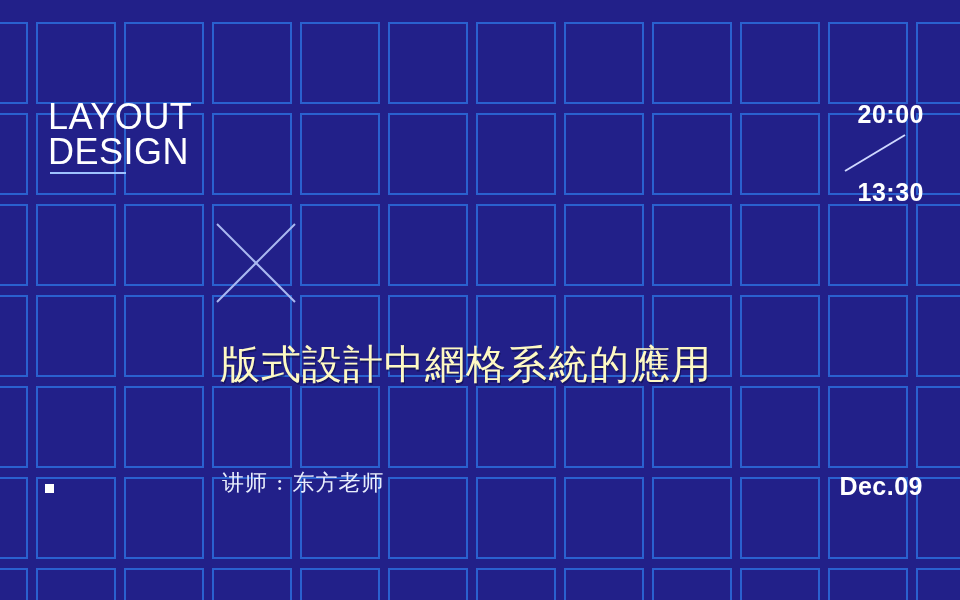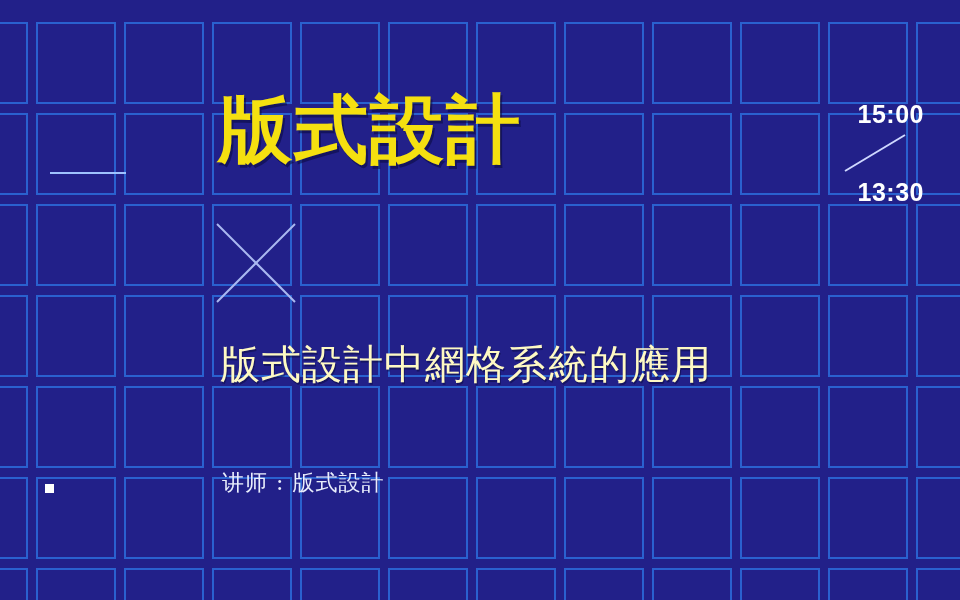--- a/index.html
+++ b/index.html
@@ -212,39 +212,41 @@
       <div class="grid-cell" style="left: 916px; top: 568px; width: 80px; height: 82px; border-color: rgb(42, 97, 207);"></div>
       <div class="grid-cell" style="left: -52px; top: 22px; width: 80px; height: 82px; border-color: rgb(42, 97, 207);"></div>
       <div class="grid-cell" style="left: -52px; top: 113px; width: 80px; height: 82px; border-color: rgb(42, 97, 207);"></div>
       <div class="grid-cell" style="left: -52px; top: 204px; width: 80px; height: 82px; border-color: rgb(42, 97, 207);"></div>
       <div class="grid-cell" style="left: -52px; top: 295px; width: 80px; height: 82px; border-color: rgb(42, 97, 207);"></div>
       <div class="grid-cell" style="left: -52px; top: 386px; width: 80px; height: 82px; border-color: rgb(42, 97, 207);"></div>
       <div class="grid-cell" style="left: -52px; top: 477px; width: 80px; height: 82px; border-color: rgb(42, 97, 207);"></div>
       <div class="grid-cell" style="left: -52px; top: 568px; width: 80px; height: 82px; border-color: rgb(42, 97, 207);"></div>
     </div>
 
+  <div class="blk" id="eyebrow">LAYOUT
+DESIGN</div>
   <div id="eyebrow-rule"></div>
 
-  <div class="blk" id="main-title">版式設計</div>
 
   <div id="cross-mark">
     <svg width="82" height="82" viewBox="0 0 82 82">
       <line x1="2" y1="2" x2="80" y2="80" stroke="#aab8f0" stroke-width="2"></line>
       <line x1="80" y1="2" x2="2" y2="80" stroke="#aab8f0" stroke-width="2"></line>
     </svg>
   </div>
 
   <div class="blk" id="subtitle">版式設計中網格系統的應用</div>
 
-  <div class="blk" id="presenter">讲师 : 版式設計</div>
+  <div class="blk" id="presenter">讲师 : 东方老师</div>
 
   <div id="dot-mark"></div>
 
-  <div class="blk time" id="time-start">15:00</div>
+  <div class="blk time" id="time-start">20:00</div>
   <div id="time-slash">
     <svg width="64" height="40" viewBox="0 0 64 40">
       <line x1="2" y1="38" x2="62" y2="2" stroke="#cfd8ff" stroke-width="2"></line>
     </svg>
   </div>
   <div class="blk time" id="time-end">13:30</div>
 
+  <div class="blk" id="date-label">Dec.09</div>
 
 </div>
 
 </body></html>

